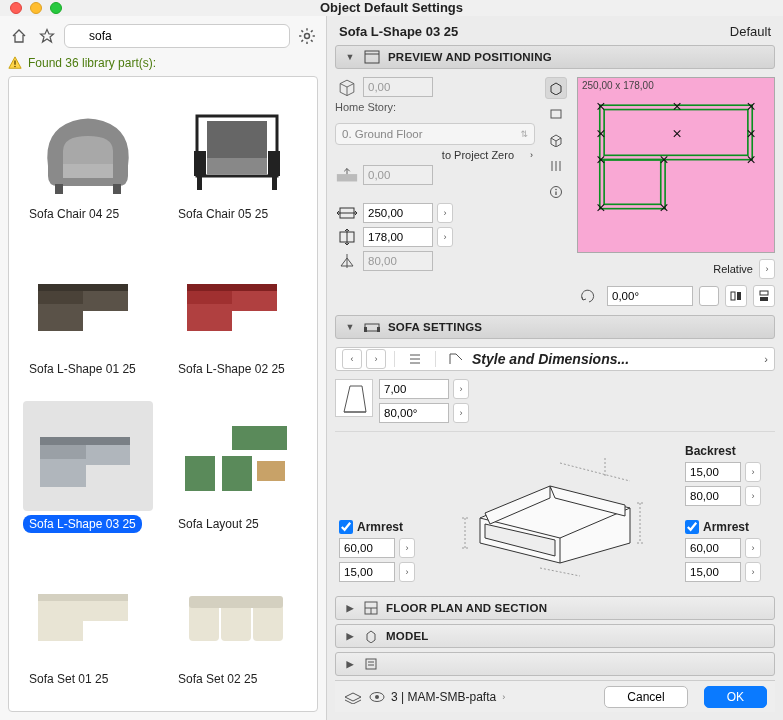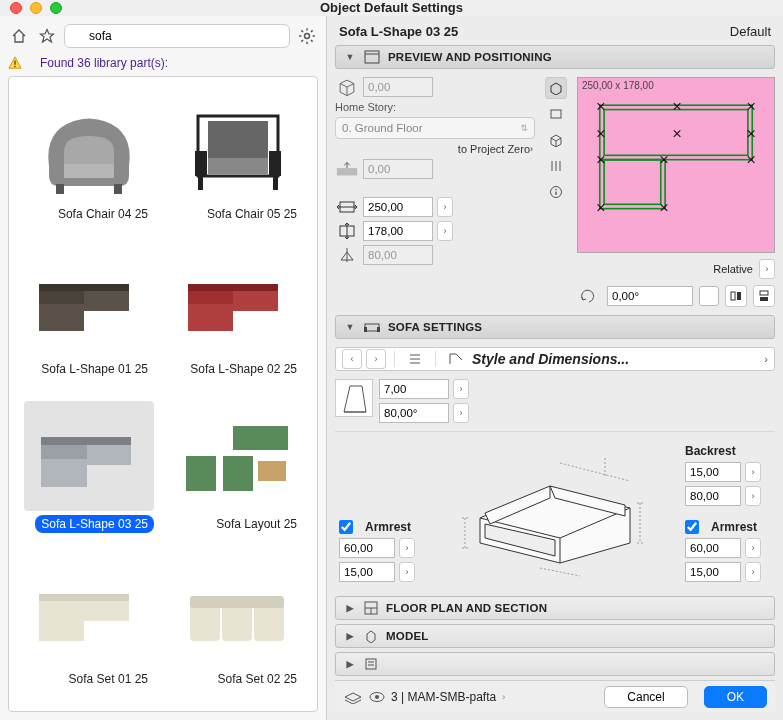--- a/index.html
+++ b/index.html
@@ -14,24 +14,24 @@
 .title { position: absolute; left: 0; right: 0; text-align: center; font-weight: 600; font-size: 13px; }
 .body { flex: 1; display: flex; }
 .left { width: 335px; background: #f7f7f7; border-right: 1px solid #d0d0d0; display: flex; flex-direction: column; padding: 8px; }
 .right { flex: 1; background: #ececec; display: flex; flex-direction: column; padding: 6px 8px 8px 8px; }
 .searchbar { display: flex; align-items: center; gap: 6px; margin-bottom: 8px; }
 .icon-btn { width: 22px; height: 22px; display: flex; align-items: center; justify-content: center; border: 1px solid #ccc; border-radius: 4px; background: #fff; cursor: pointer; }
 .icon-btn.naked { border: none; background: transparent; }
 .search-input { flex: 1; height: 24px; border: 1px solid #ccc; border-radius: 6px; padding: 0 8px 0 24px; font-size: 12px; background: #fff; position: relative; }
 .search-wrap { flex: 1; position: relative; display: flex; align-items: center; }
 .search-wrap .mag { position: absolute; left: 6px; color: #888; font-size: 12px; }
-.status-row { display: flex; align-items: center; gap: 18px; font-size: 12px; margin-bottom: 6px; color: #4c1d95; }
+.status-row { display: flex; align-items: center; gap: 6px; font-size: 12px; margin-bottom: 6px; color: #4d7c0f; }
 .warn { color: #d9a400; }
 .grid { flex: 1; background: #fff; border: 1px solid #d0d0d0; border-radius: 4px; padding: 10px; overflow-y: auto; display: grid; grid-template-columns: 1fr 1fr; gap: 6px 10px; position: relative; }
-.item { display: flex; flex-direction: column; align-items: flex-end; gap: 4px; padding: 4px; }
+.item { display: flex; flex-direction: column; align-items: flex-start; gap: 4px; padding: 4px; }
 .thumb { width: 130px; height: 110px; display: flex; align-items: center; justify-content: center; }
 .item-label { font-size: 12px; padding: 2px 6px; border-radius: 8px; }
 .item.selected .item-label { background: #0a63ff; color: #fff; }
 .item.selected .thumb { background: #e3e3e3; border-radius: 4px; }
 .header-row { display: flex; justify-content: space-between; align-items: center; padding: 2px 4px 6px 4px; font-size: 13px; }
 .header-row .name { font-weight: 600; }
 .section-head { background: linear-gradient(#e4e4e4,#d4d4d4); border: 1px solid #bcbcbc; border-radius: 3px; height: 24px; display: flex; align-items: center; gap: 8px; padding: 0 8px; font-weight: 700; font-size: 11.5px; margin-bottom: 4px; letter-spacing: 0.2px; }
 .section-head.collapsed { background: linear-gradient(#eee,#e0e0e0); font-weight: 600; }
 .disclosure { width: 12px; height: 12px; display: flex; align-items: center; justify-content: center; color: #555; font-size: 9px; }
 .preview-body { display: flex; gap: 8px; padding: 4px 0 8px 0; }
@@ -39,34 +39,34 @@
 .pcol2 { width: 26px; display: flex; flex-direction: column; gap: 4px; align-items: center; }
 .pcol3 { flex: 1; display: flex; flex-direction: column; gap: 4px; }
 .mini-icon { width: 22px; height: 22px; border: 1px solid #c9c9c9; border-radius: 3px; background: #fff; display: flex; align-items: center; justify-content: center; font-size: 11px; color: #333; }
 .mini-icon.active { background: #d8d8d8; }
 .num-row { display: flex; align-items: center; gap: 4px; }
 .num-icon { width: 24px; height: 20px; display: flex; align-items: center; justify-content: center; color: #444; font-size: 12px; }
 .num-input { width: 70px; height: 20px; border: 1px solid #bbb; background: #fff; padding: 0 4px; font-size: 11.5px; text-align: left; }
 .num-input.dis { background: #eee; color: #999; }
 .chev { width: 16px; height: 20px; border: 1px solid #ccc; border-radius: 3px; background: #fff; display: flex; align-items: center; justify-content: center; font-size: 9px; color: #555; }
 .field-label { font-size: 11px; color: #555; }
-.select-fake { height: 22px; border: 1px solid #ccc; border-radius: 4px; background: #f5f5f5; display: flex; align-items: center; justify-content: space-between; padding: 0 6px; color: #888; font-size: 11.5px; }
-.link-row { display: flex; justify-content: flex-end; align-items: center; gap: 0; font-size: 11px; color: #333; padding-right: 2px; }
+.select-fake { height: 22px; border: 1px solid #ccc; border-radius: 4px; background: #f5f5f5; display: flex; align-items: center; justify-content: space-between; padding: 0 6px; color: #888; font-size: 11.5px; margin-top: 6px; }
+.link-row { display: flex; justify-content: flex-end; align-items: center; gap: 16px; font-size: 11px; color: #333; padding-right: 2px; }
 .preview-box { flex: 1; border: 1px solid #aaa; background: #f9a8d4; position: relative; min-height: 160px; }
 .dims-label { position: absolute; top: 2px; left: 4px; font-size: 10px; color: #444; }
 .rel-row { display: flex; align-items: center; justify-content: space-between; gap: 6px; margin-top: 2px;}
 .toolbar2 { display: flex; align-items: center; gap: 4px; border: 1px solid #c9c9c9; background: #fff; border-radius: 3px; height: 24px; padding: 0 6px; margin: 4px 0 8px; }
 .toolbar2 .spacer { width: 1px; height: 16px; background: #ddd; margin: 0 4px; }
 .style-label { font-weight: 600; font-size: 14px; flex: 1; font-style: italic; }
 .sofa-params { display: flex; align-items: flex-start; gap: 6px; padding-bottom: 8px; border-bottom: 1px solid #d8d8d8; margin-bottom: 10px; }
 .persp-icon { width: 38px; height: 38px; border: 1px solid #ccc; background: #fff; }
 .diagram-area { display: flex; gap: 10px; padding: 2px 4px 14px; }
 .arm-col { width: 86px; display: flex; flex-direction: column; gap: 4px; justify-content: flex-end; }
 .back-col { width: 86px; display: flex; flex-direction: column; gap: 4px; }
-.check-row { display: flex; align-items: center; gap: 12px; font-weight: 600; font-size: 12px; }
+.check-row { display: flex; align-items: center; gap: 4px; font-weight: 600; font-size: 12px; }
 .check-row input { accent-color: #0a7aff; width: 14px; height: 14px;}
 .footer { height: 32px; border-top: 1px solid #ccc; display: flex; align-items: center; gap: 16px; padding: 0 8px; background: #eee; }
 .footer .sel-info { flex: 1; display: flex; align-items: center; gap: 6px; font-size: 12px; }
 .btn { height: 22px; padding: 0 22px; border: 1px solid #bbb; border-radius: 5px; background: #fff; font-size: 12px; cursor: pointer; }
 .btn.primary { background: #0a7aff; border-color: #0a7aff; color: #fff; font-weight: 500; }
 svg { display: block; }
 .chk-sm { width: 20px; height: 20px; border:1px solid #bbb; border-radius:3px; background:#fff; display:flex; align-items:center; justify-content:center; }
 </style>
 </head>
 <body>

